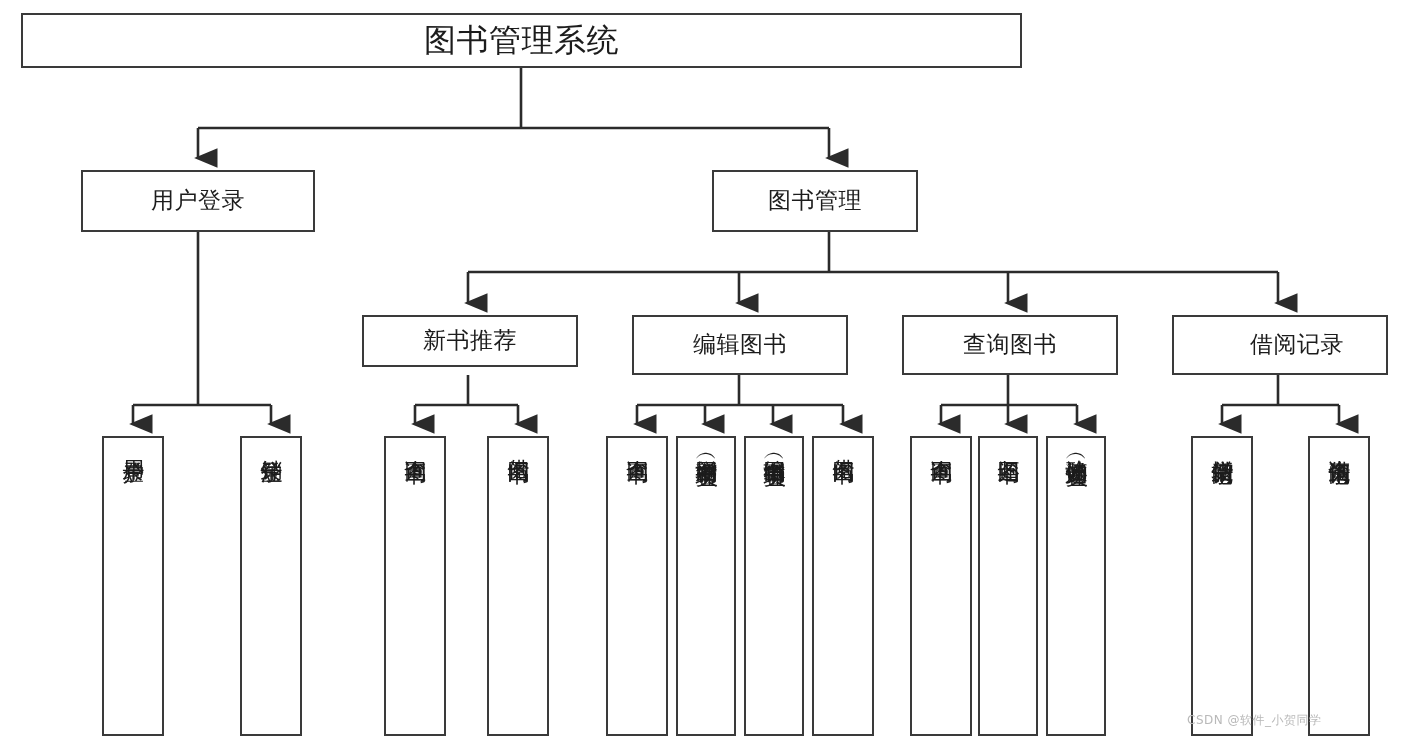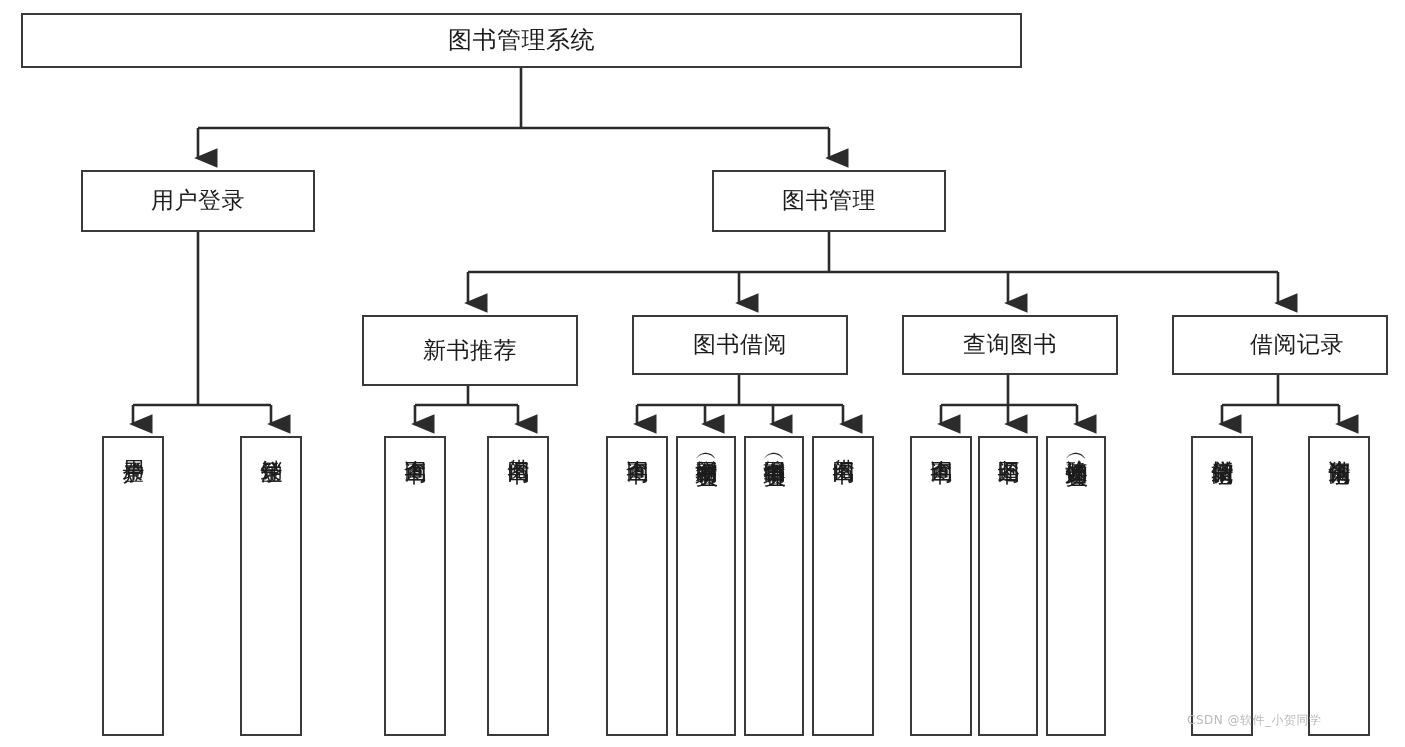--- a/index.html
+++ b/index.html
@@ -38,21 +38,21 @@
     text-align: center;
     z-index: 2;
   }
   .node .label {
     font-size: 23px;
     line-height: 1.12;
     color: #1c1c1c;
     letter-spacing: 0.5px;
     white-space: nowrap;
   }
-  .node.root .label { font-size: 24px; }
+  .node.root .label { font-size: 32px; }
   .node.leaf {
     align-items: flex-start;
     justify-content: center;
     padding-top: 4px;
   }
   .node.leaf .label {
     writing-mode: vertical-rl;
     text-orientation: upright;
     font-size: 22px;
     line-height: 1.04;
@@ -129,29 +129,29 @@
     </g>
   </svg>
 
   <div class="node root" style="left:21px; top:13px; width:1001px; height:55px;">
     <span class="label">图书管理系统</span>
   </div>
 
   <div class="node" style="left:81px; top:170px; width:234px; height:62px;">
     <span class="label">用户登录</span>
   </div>
-  <div class="node" style="left:712px; top:170px; width:234px; height:62px;">
+  <div class="node" style="left:712px; top:170px; width:206px; height:62px;">
     <span class="label">图书管理</span>
   </div>
 
-  <div class="node" style="left:362px; top:315px; width:216px; height:71px;">
+  <div class="node" style="left:362px; top:315px; width:216px; height:52px;">
     <span class="label">新书推荐</span>
   </div>
   <div class="node" style="left:632px; top:315px; width:216px; height:60px;">
-    <span class="label">图书借阅</span>
+    <span class="label">编辑图书</span>
   </div>
   <div class="node" style="left:902px; top:315px; width:216px; height:60px;">
     <span class="label">查询图书</span>
   </div>
   <div class="node" style="left:1172px; top:315px; width:216px; height:60px;padding-left:34px;">
     <span class="label">借阅记录</span>
   </div>
 
   <div class="node leaf" style="left:102px; top:436px; width:62px; height:300px;">
     <span class="label">用户登录</span>

